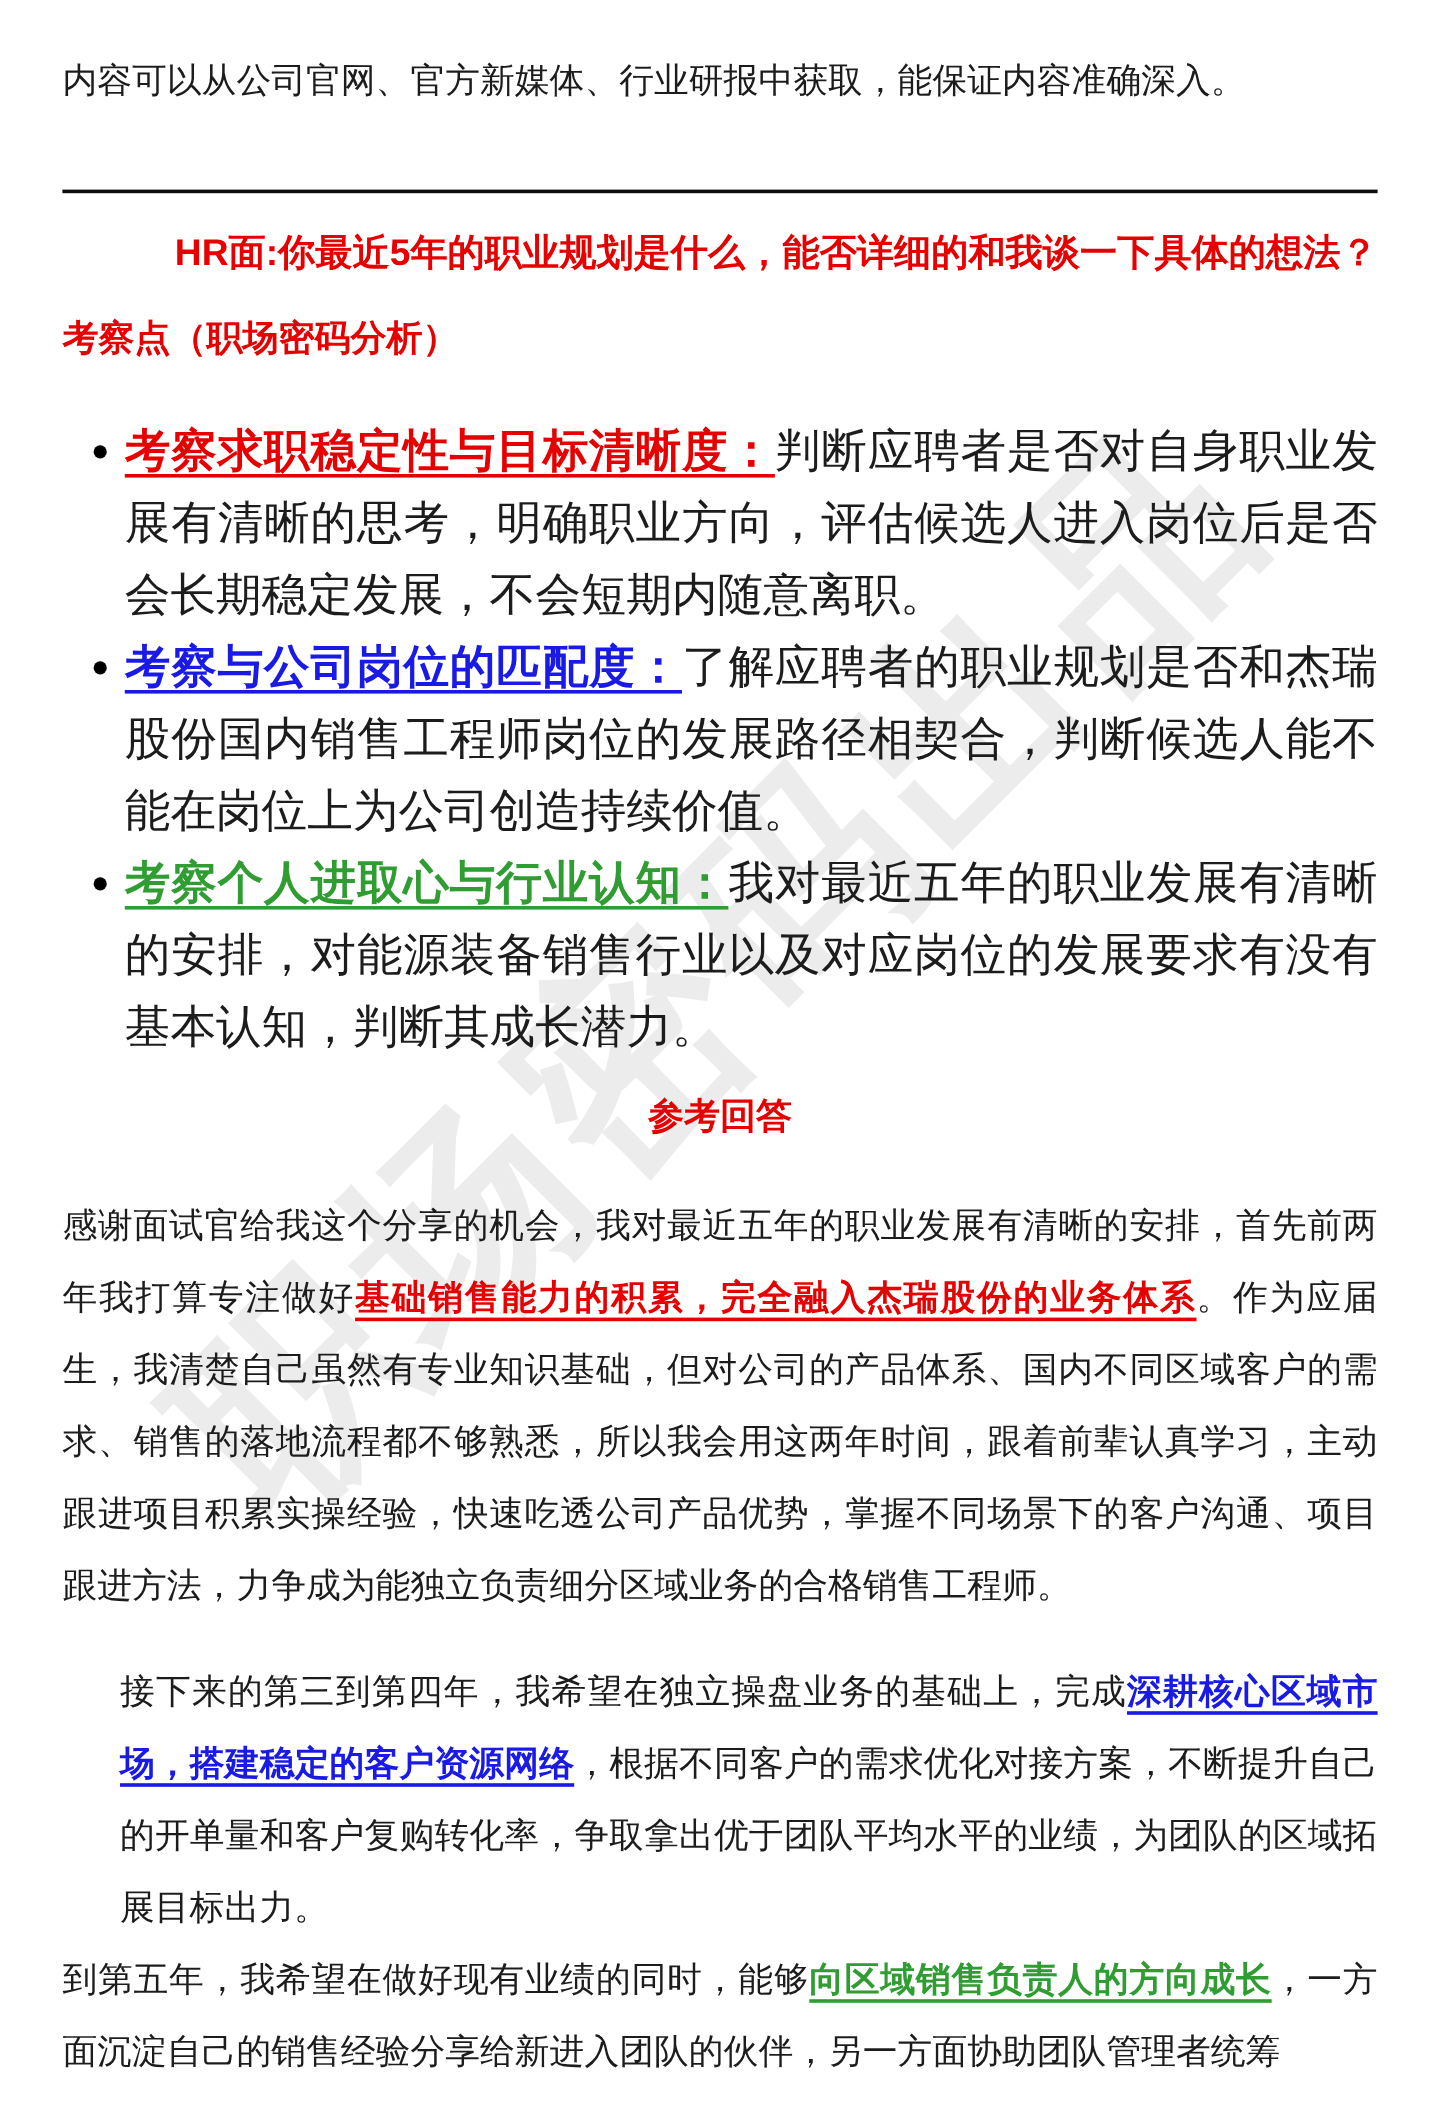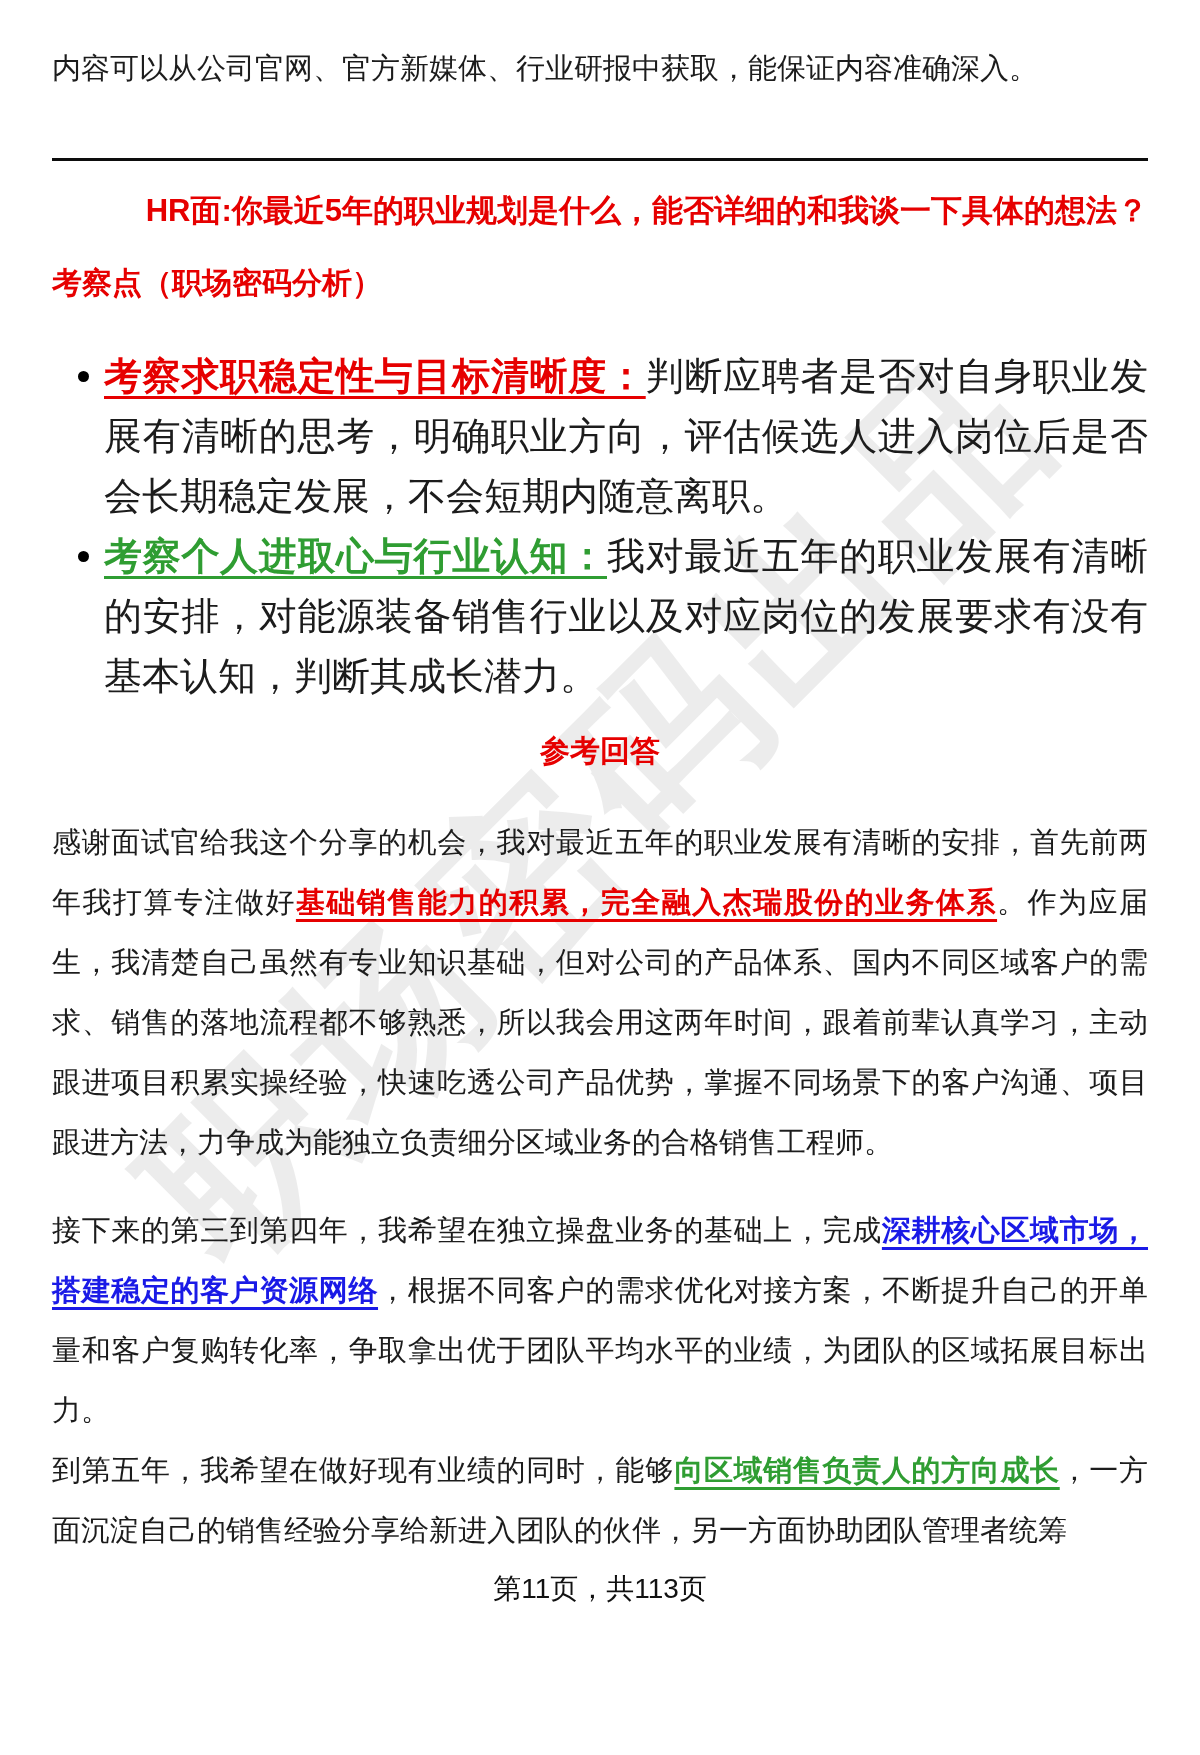--- a/index.html
+++ b/index.html
@@ -100,21 +100,21 @@
     text-align:center;
   }
   p.ans{
     margin:0;
     font-size:29px;
     line-height:60px;
     text-align:justify;
     color:#1c1c1c;
   }
   p.ans.first{margin-top:42px;}
-  p.ans.second{margin-top:28px;}
+  p.ans.second{margin-top:28px;margin-left:48px;}
   p.ans.third{margin-top:0;}
   .em{
     font-weight:700;
     text-decoration:underline;
     text-decoration-thickness:2.5px;
     text-underline-offset:7px;
   }
   .footer{
     margin:12px 0 0 0;
     text-align:center;
@@ -138,20 +138,23 @@
 
     <h1 class="question-heading">HR面:你最近5年的职业规划是什么，能否详细的和我谈一下具体的想法？</h1>
 
     <h2 class="analysis-heading">考察点（职场密码分析）</h2>
 
     <ul class="points">
       <li>
         <span class="lead c-red">考察求职稳定性与目标清晰度：</span><span>判断应聘者是否对自身职业发展有清晰的思考，明确职业方向，评估候选人进入岗位后是否会长期稳定发展，不会短期内随意离职。</span>
       </li>
       <li>
+        <span class="lead c-blue">考察与公司岗位的匹配度：</span><span>了解应聘者的职业规划是否和杰瑞股份国内销售工程师岗位的发展路径相契合，判断候选人能不能在岗位上为公司创造持续价值。</span>
+      </li>
+      <li>
         <span class="lead c-green">考察个人进取心与行业认知：</span><span>我对最近五年的职业发展有清晰的安排，对能源装备销售行业以及对应岗位的发展要求有没有基本认知，判断其成长潜力。</span>
       </li>
     </ul>
 
     <h2 class="answer-heading">参考回答</h2>
 
     <p class="ans first">
       <span>感谢面试官给我这个分享的机会，我对最近五年的职业发展有清晰的安排，首先前两年我打算专注做好</span><span class="em c-red">基础销售能力的积累，完全融入杰瑞股份的业务体系</span><span>。作为应届生，我清楚自己虽然有专业知识基础，但对公司的产品体系、国内不同区域客户的需求、销售的落地流程都不够熟悉，所以我会用这两年时间，跟着前辈认真学习，主动跟进项目积累实操经验，快速吃透公司产品优势，掌握不同场景下的客户沟通、项目跟进方法，力争成为能独立负责细分区域业务的合格销售工程师。</span>
     </p>
 

